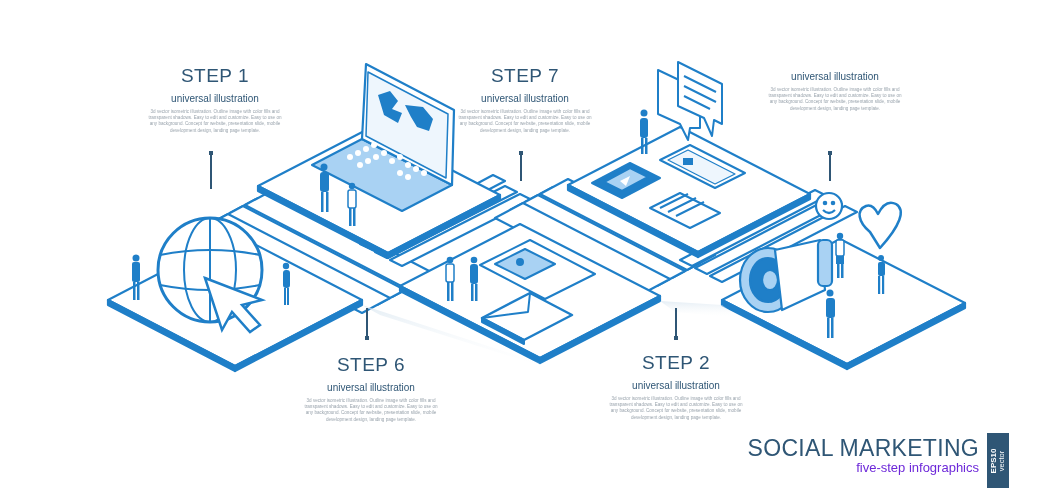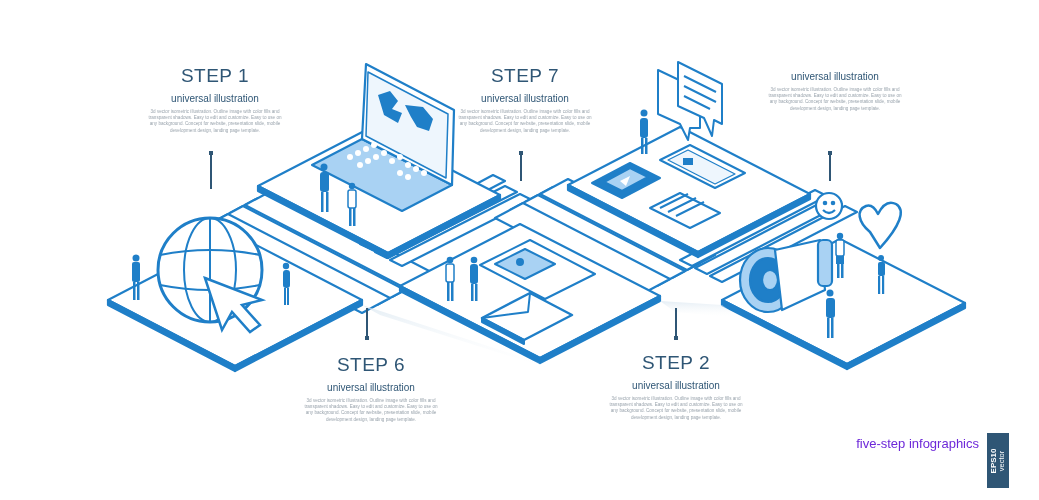--- a/index.html
+++ b/index.html
@@ -262,20 +262,21 @@
     <div class="step-sub">universal illustration</div>
     <div class="step-desc">3d vector isometric illustration. Outline image with color fills and transparent shadows. Easy to edit and customize. Easy to use on any background. Concept for website, presentation slide, mobile development design, landing page template.</div>
   </div>
 
   <div class="step-block" style="left:760px; top:64px;">
     <div class="step-sub">universal illustration</div>
     <div class="step-desc">3d vector isometric illustration. Outline image with color fills and transparent shadows. Easy to edit and customize. Easy to use on any background. Concept for website, presentation slide, mobile development design, landing page template.</div>
   </div>
 
   <div class="brand">
+    <div class="brand-title">SOCIAL MARKETING</div>
     <div class="brand-sub">five-step infographics</div>
   </div>
 
   <div class="eps-badge">
     <div class="inner">
       <span class="l1">EPS10</span>
       <span class="l2">vector</span>
     </div>
   </div>
 </div>

